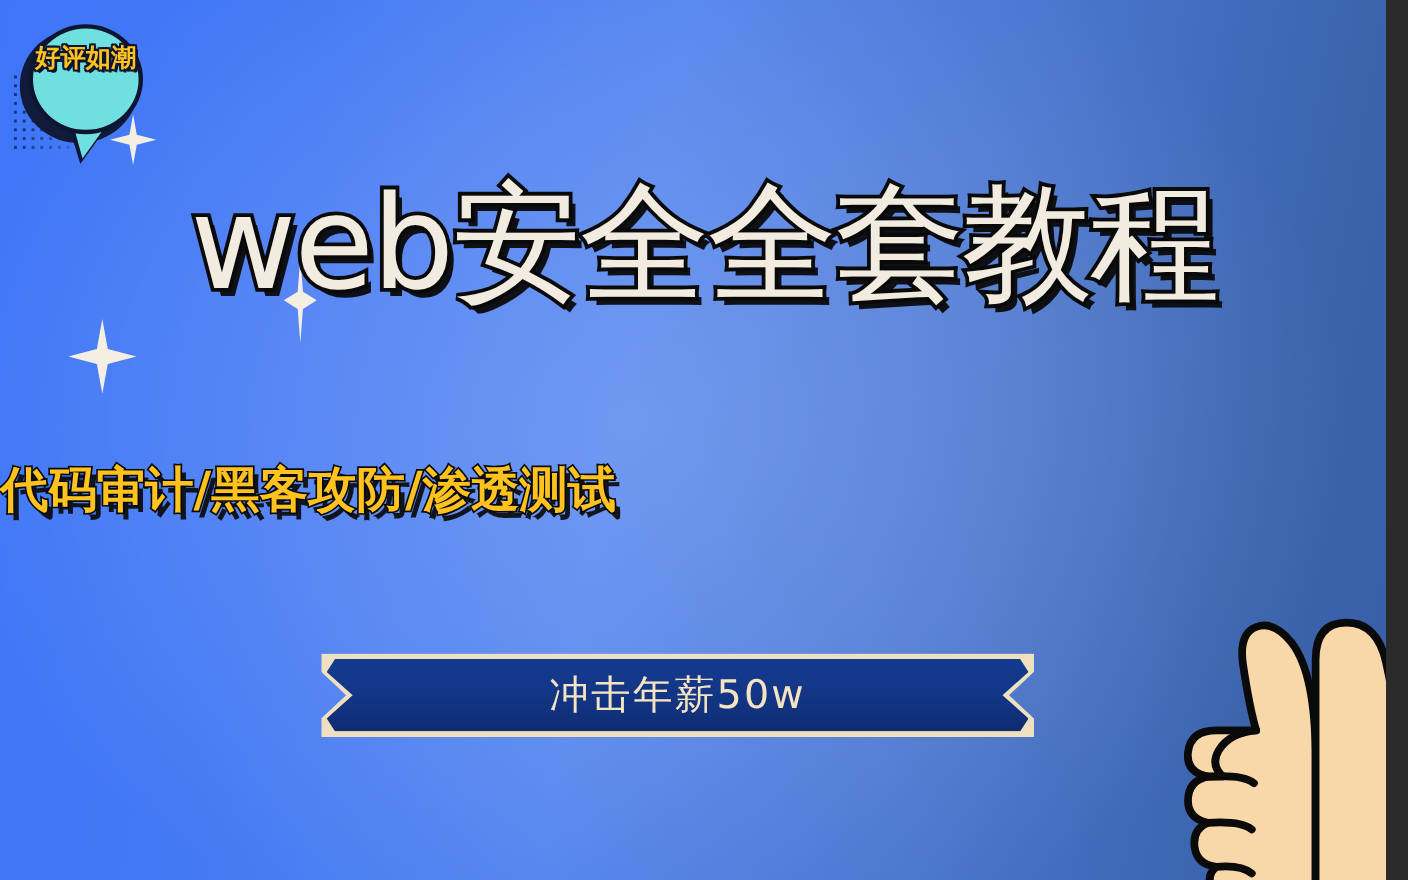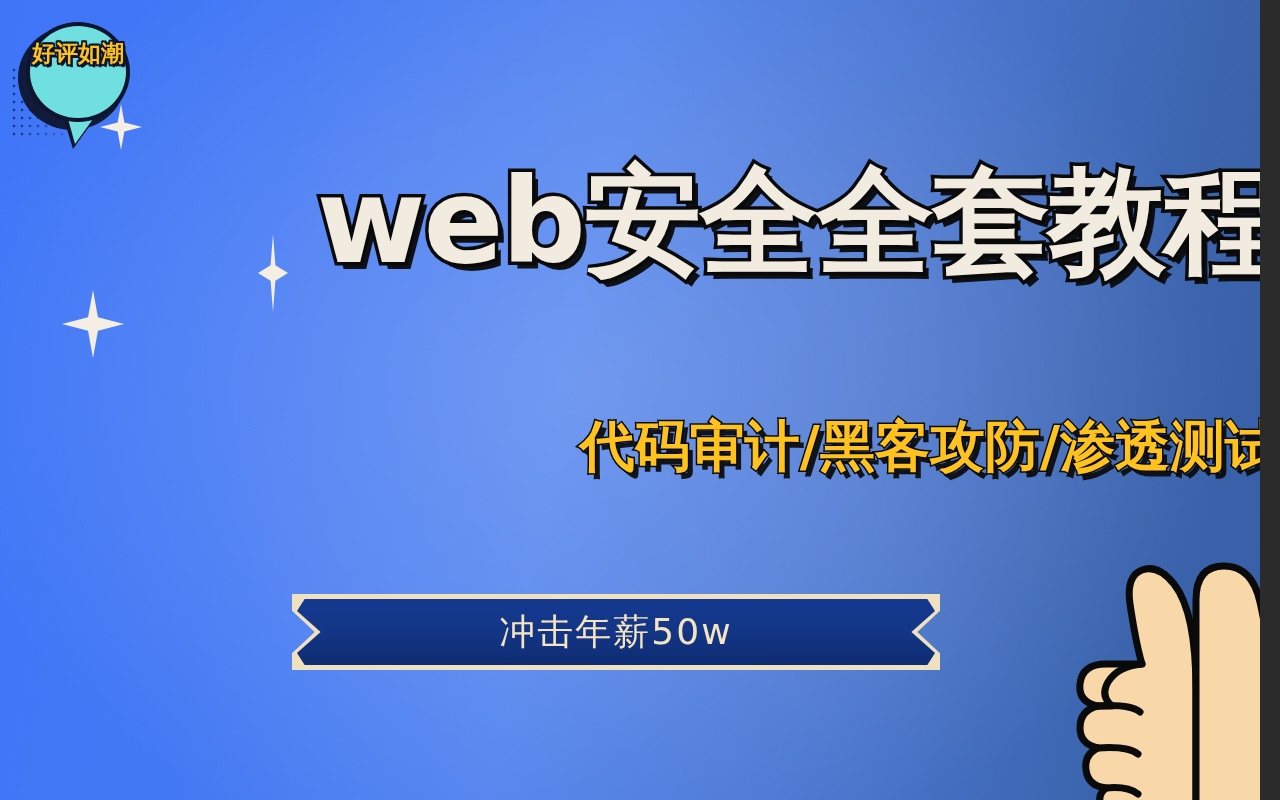--- a/index.html
+++ b/index.html
@@ -112,42 +112,42 @@
   #sparkle-badge { left: 100px; top: 104px; width: 42px; height: 46px; }
   #sparkle-title { left: 258px; top: 234px; width: 30px; height: 78px; }
   #sparkle-left  { left: 62px;  top: 290px; width: 62px; height: 68px; }
 
   
   #main-title {
     position: absolute;
     left: 0;
     top: 152px;
     width: 1280px;
-    text-align: right;
+    text-align: center;
     font-family: "DejaVu Sans", sans-serif;
     font-size: 118px;
-    font-weight: 700;
+    font-weight: 400;
     line-height: 138px;
     color: #f2ece0;
     letter-spacing: -2px;
     white-space: nowrap;
     -webkit-text-stroke: 7px #0a0a0a;
     paint-order: stroke fill;
     text-shadow: 6px 7px 0 rgba(10,10,10,0.95);
   }
 
   
   #subtitle {
     position: absolute;
     left: 0;
     top: 404px;
     width: 1280px;
-    text-align: right;
-    font-family: "DejaVu Sans", sans-serif;
-    font-size: 55px;
+    text-align: left;
+    font-family: "DejaVu Sans", sans-serif;
+    font-size: 44px;
     font-weight: 900;
     line-height: 84px;
     color: #ffc21f;
     letter-spacing: 0px;
     white-space: nowrap;
     -webkit-text-stroke: 3px #0a0a0a;
     paint-order: stroke fill;
     text-shadow: 5px 6px 0 rgba(10,10,10,0.92);
   }
 

